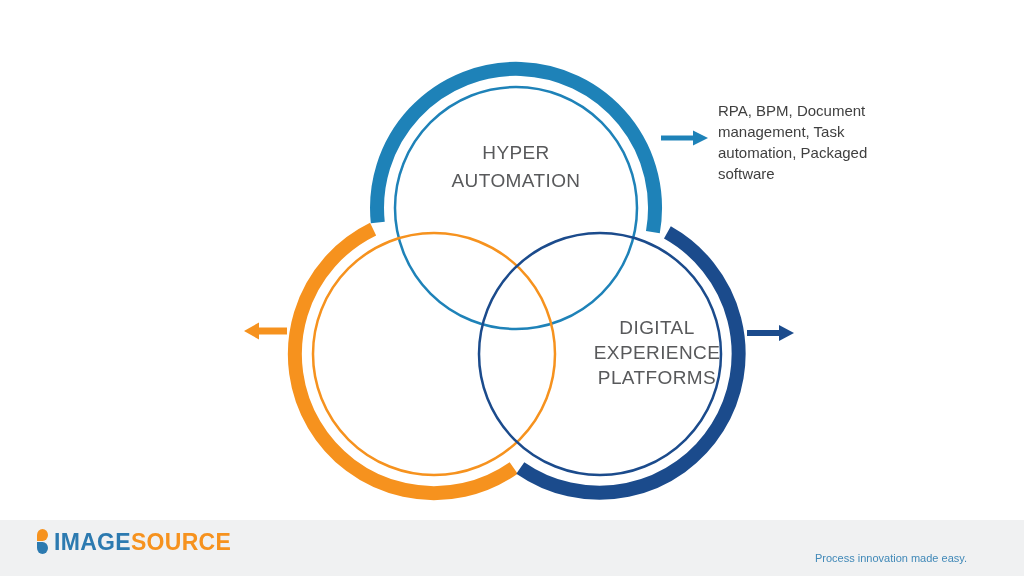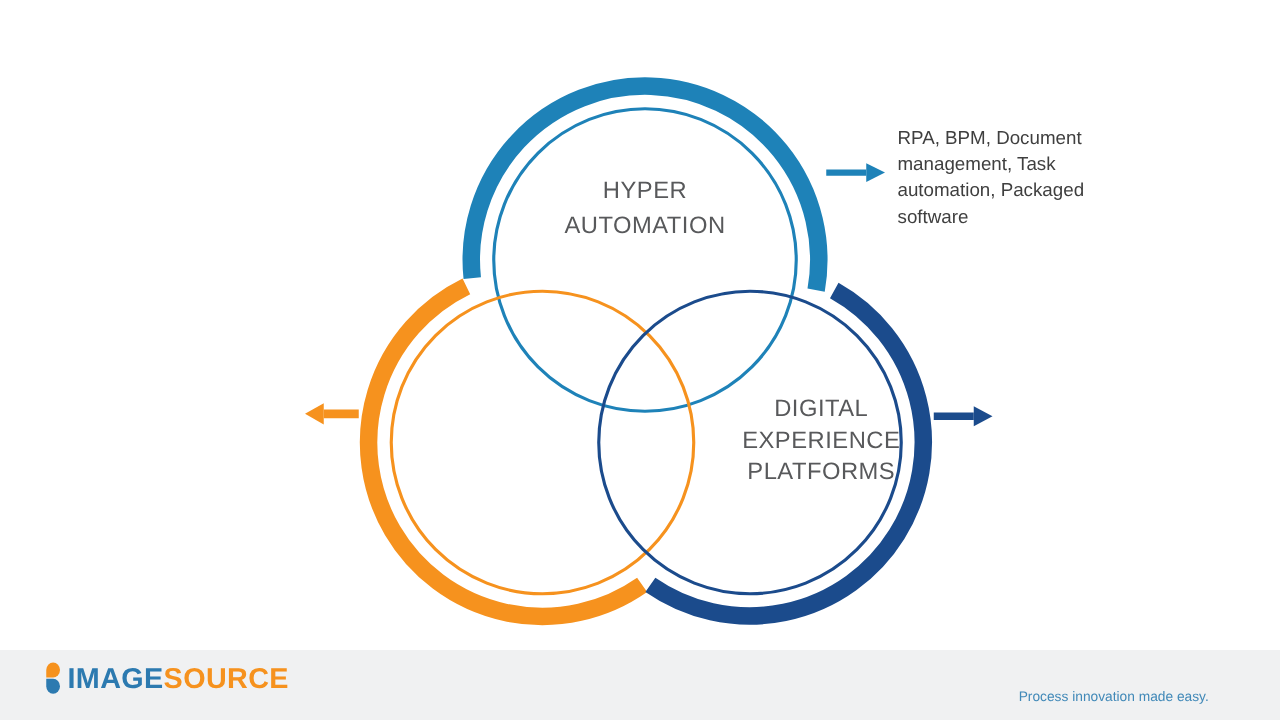--- a/index.html
+++ b/index.html
@@ -35,21 +35,21 @@
   }
   .ann-right-top{left:718px;top:100px;width:190px;}
   .ann-left{left:68px;top:303px;width:200px;}
   .ann-right-mid{left:798px;top:293px;width:210px;}
   .footer{
     position:absolute;left:0;top:520px;width:1024px;height:56px;
     background:#F0F1F2;
   }
   .logo{
     position:absolute;left:36px;top:9px;
-    display:flex;align-items:flex-end;
+    display:flex;align-items:flex-start;
   }
   .logo-icon{position:relative;width:13px;height:26px;margin-right:5px;}
   .logo-icon .piece-top{
     position:absolute;left:1px;top:0;width:11px;height:12px;
     background:#F6921E;
     border-radius:50% 50% 50% 0;
   }
   .logo-icon .piece-bottom{
     position:absolute;left:1px;top:13px;width:11px;height:12px;
     background:#2C7AB0;

